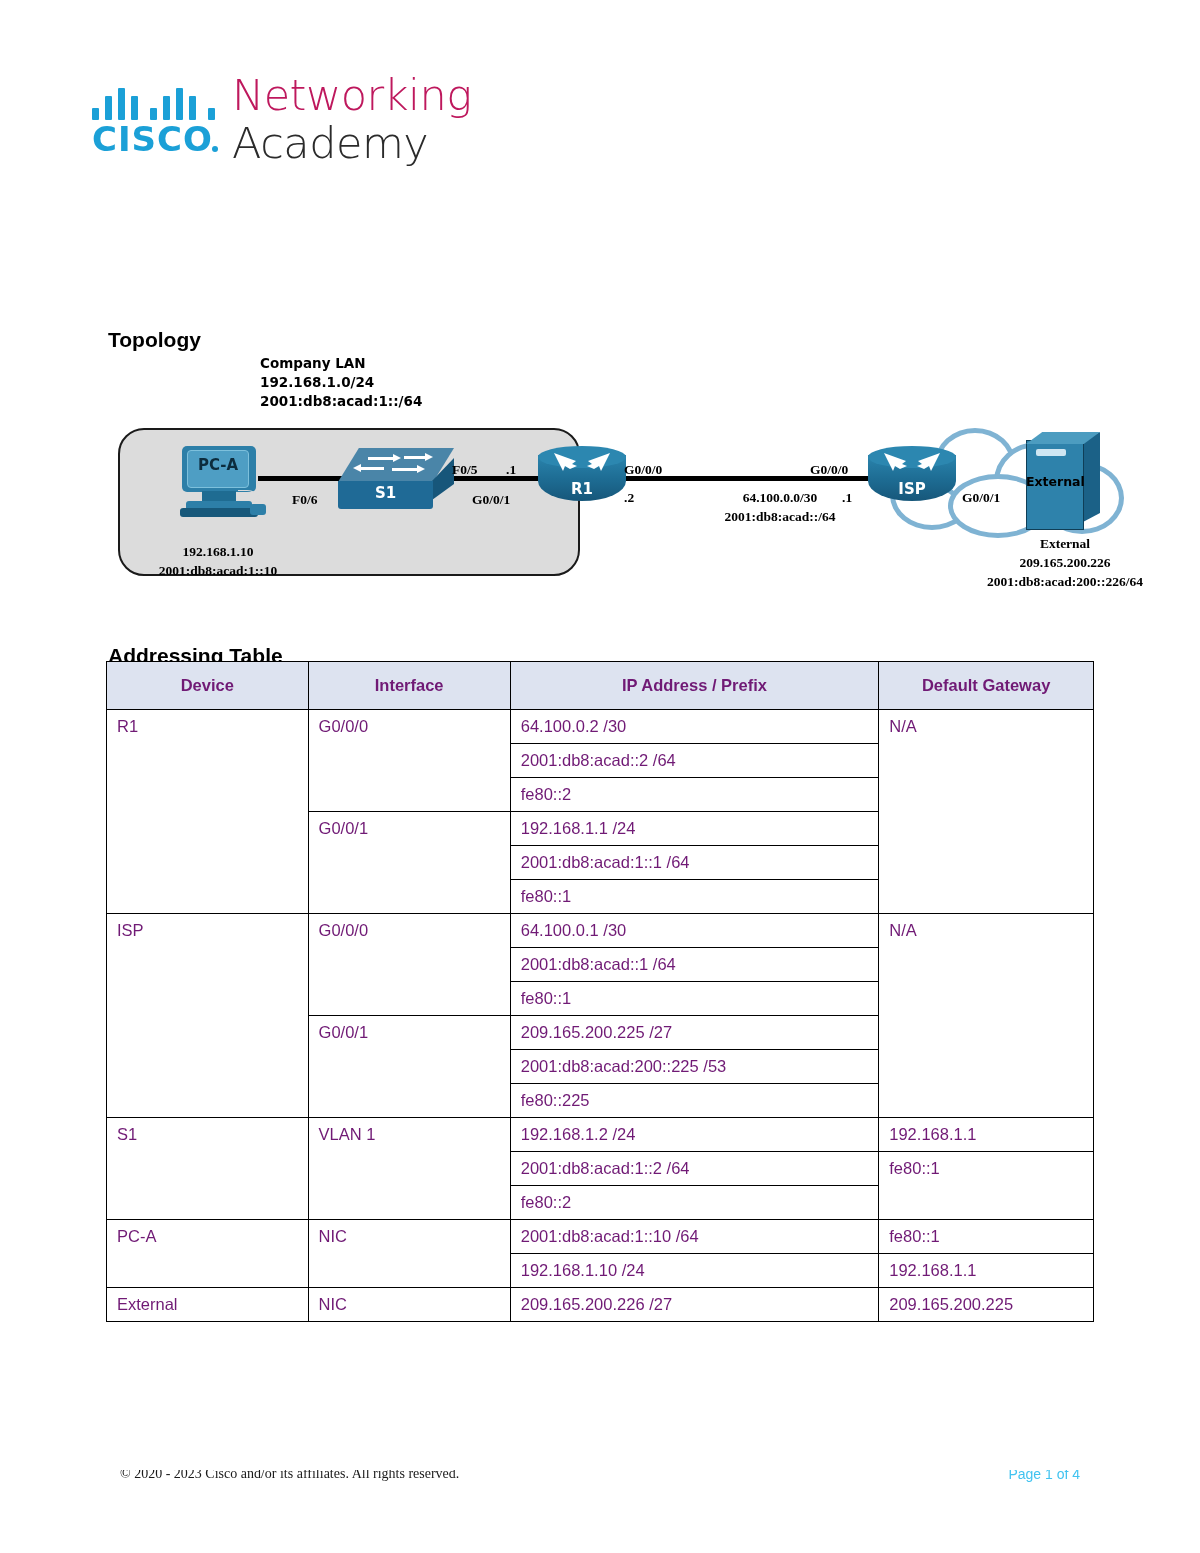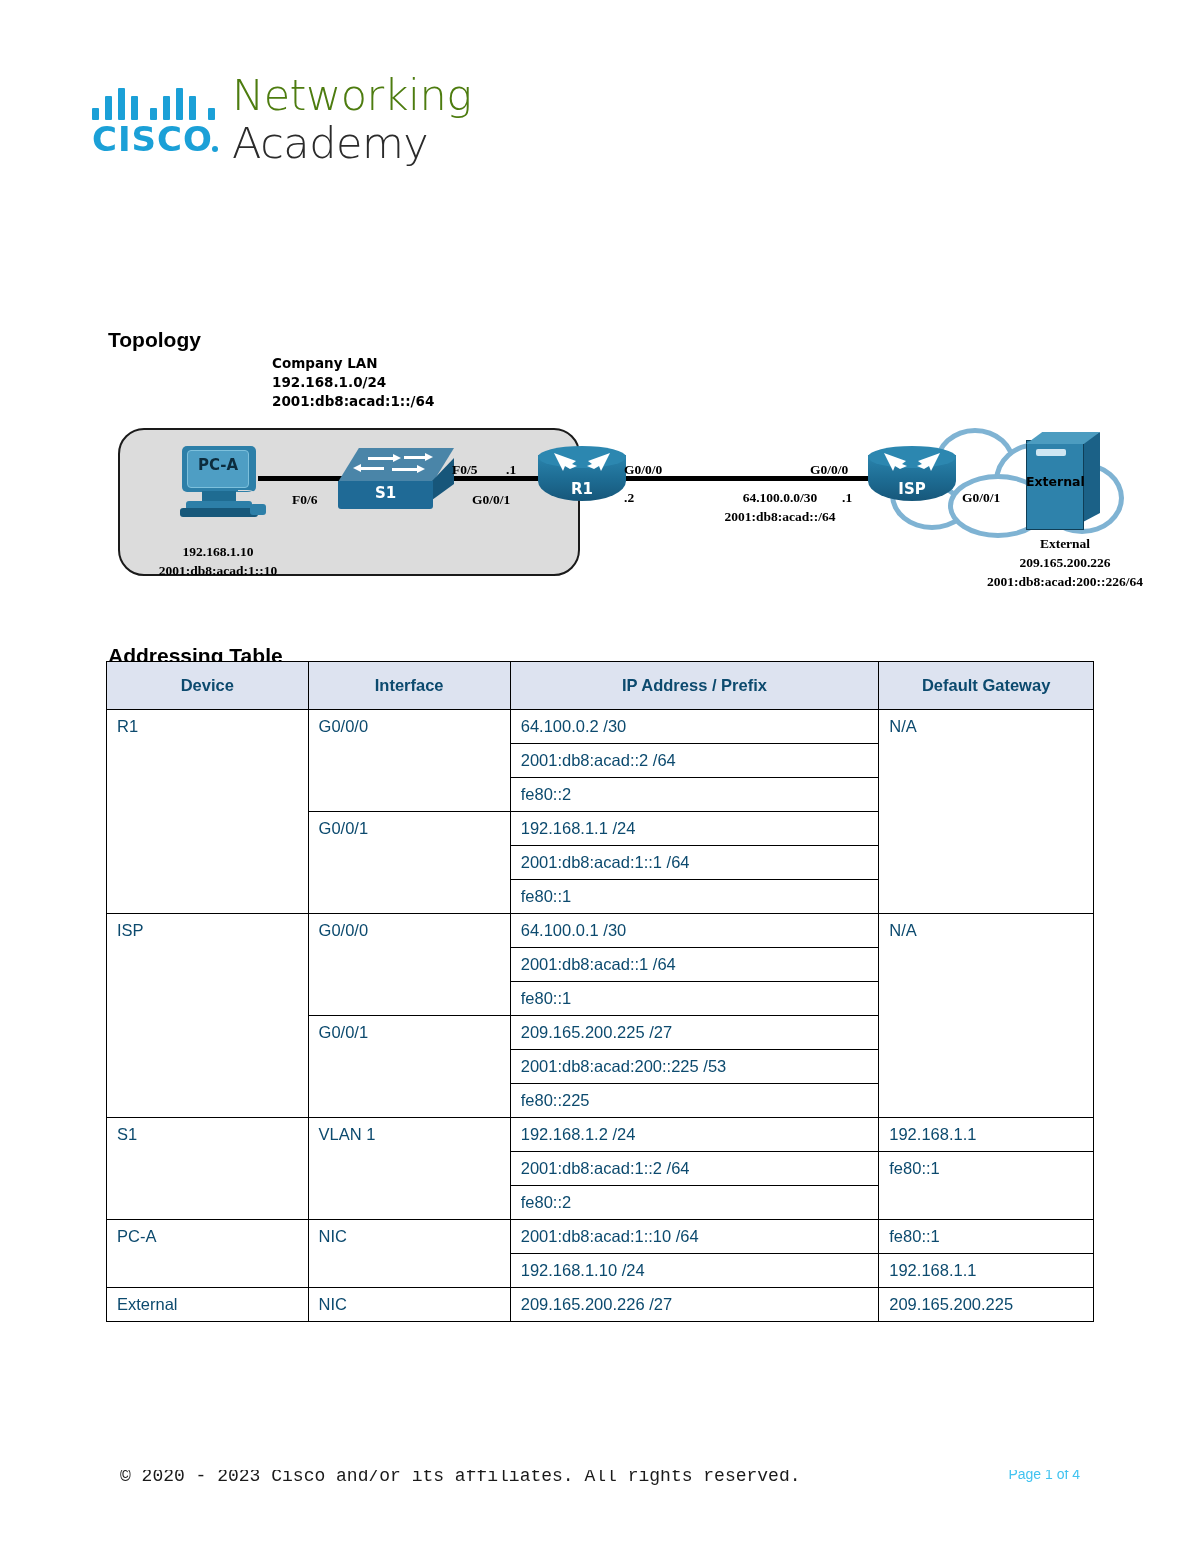--- a/index.html
+++ b/index.html
@@ -65,21 +65,21 @@
     background: #1ba0d7;
     border-radius: 50%;
   }
   .logo-networking {
     position: absolute;
     left: 140px;
     top: -4px;
     font-family: "DejaVu Sans", sans-serif;
     font-size: 43px;
     font-weight: 300;
-    color: #4d7c0f;
+    color: #be185d;
     line-height: 1;
     letter-spacing: -0.5px;
   }
   .logo-academy {
     position: absolute;
     left: 140px;
     top: 44px;
     font-family: "DejaVu Sans", sans-serif;
     font-size: 43px;
     font-weight: 300;
@@ -126,21 +126,21 @@
     top: 80px;
     width: 462px;
     height: 148px;
     background: #dcdcdc;
     border: 2.5px solid #1a1a1a;
     border-radius: 26px;
     box-sizing: border-box;
   }
   .lan-label {
     position: absolute;
-    left: 172px;
+    left: 160px;
     top: 6px;
     font-family: "DejaVu Sans", sans-serif;
     font-size: 13.5px;
     font-weight: 700;
     line-height: 1.42;
     color: #000;
     white-space: pre-line;
   }
 
   
@@ -390,21 +390,21 @@
 
   
   .addr-table {
     position: absolute;
     left: 106px;
     top: 661px;
     width: 988px;
     border-collapse: collapse;
     font-family: "Liberation Sans", sans-serif;
     font-size: 16.5px;
-    color: #0c4a6e;
+    color: #701a75;
   }
   .addr-table td, .addr-table th {
     border: 1px solid #000000;
     padding: 7px 10px;
     vertical-align: top;
     font-weight: 400;
     background: #ffffff;
   }
   .addr-table thead th {
     background: #dde3f0;
@@ -425,22 +425,22 @@
     left: 120px;
     top: 1470px;
     width: 960px;
     height: 18px;
     overflow: hidden;
   }
   .footer-text {
     position: absolute;
     left: 0;
     top: -4px;
-    font-family: Liberation Mono, monospace;
-    font-size: 18px;
+    font-family: Liberation Serif, serif;
+    font-size: 14px;
     color: #1a1a1a;
     white-space: nowrap;
   }
   .footer-page {
     position: absolute;
     right: 0;
     top: -4px;
     font-family: "Liberation Sans", sans-serif;
     font-size: 14px;
     color: #41c3f0;

